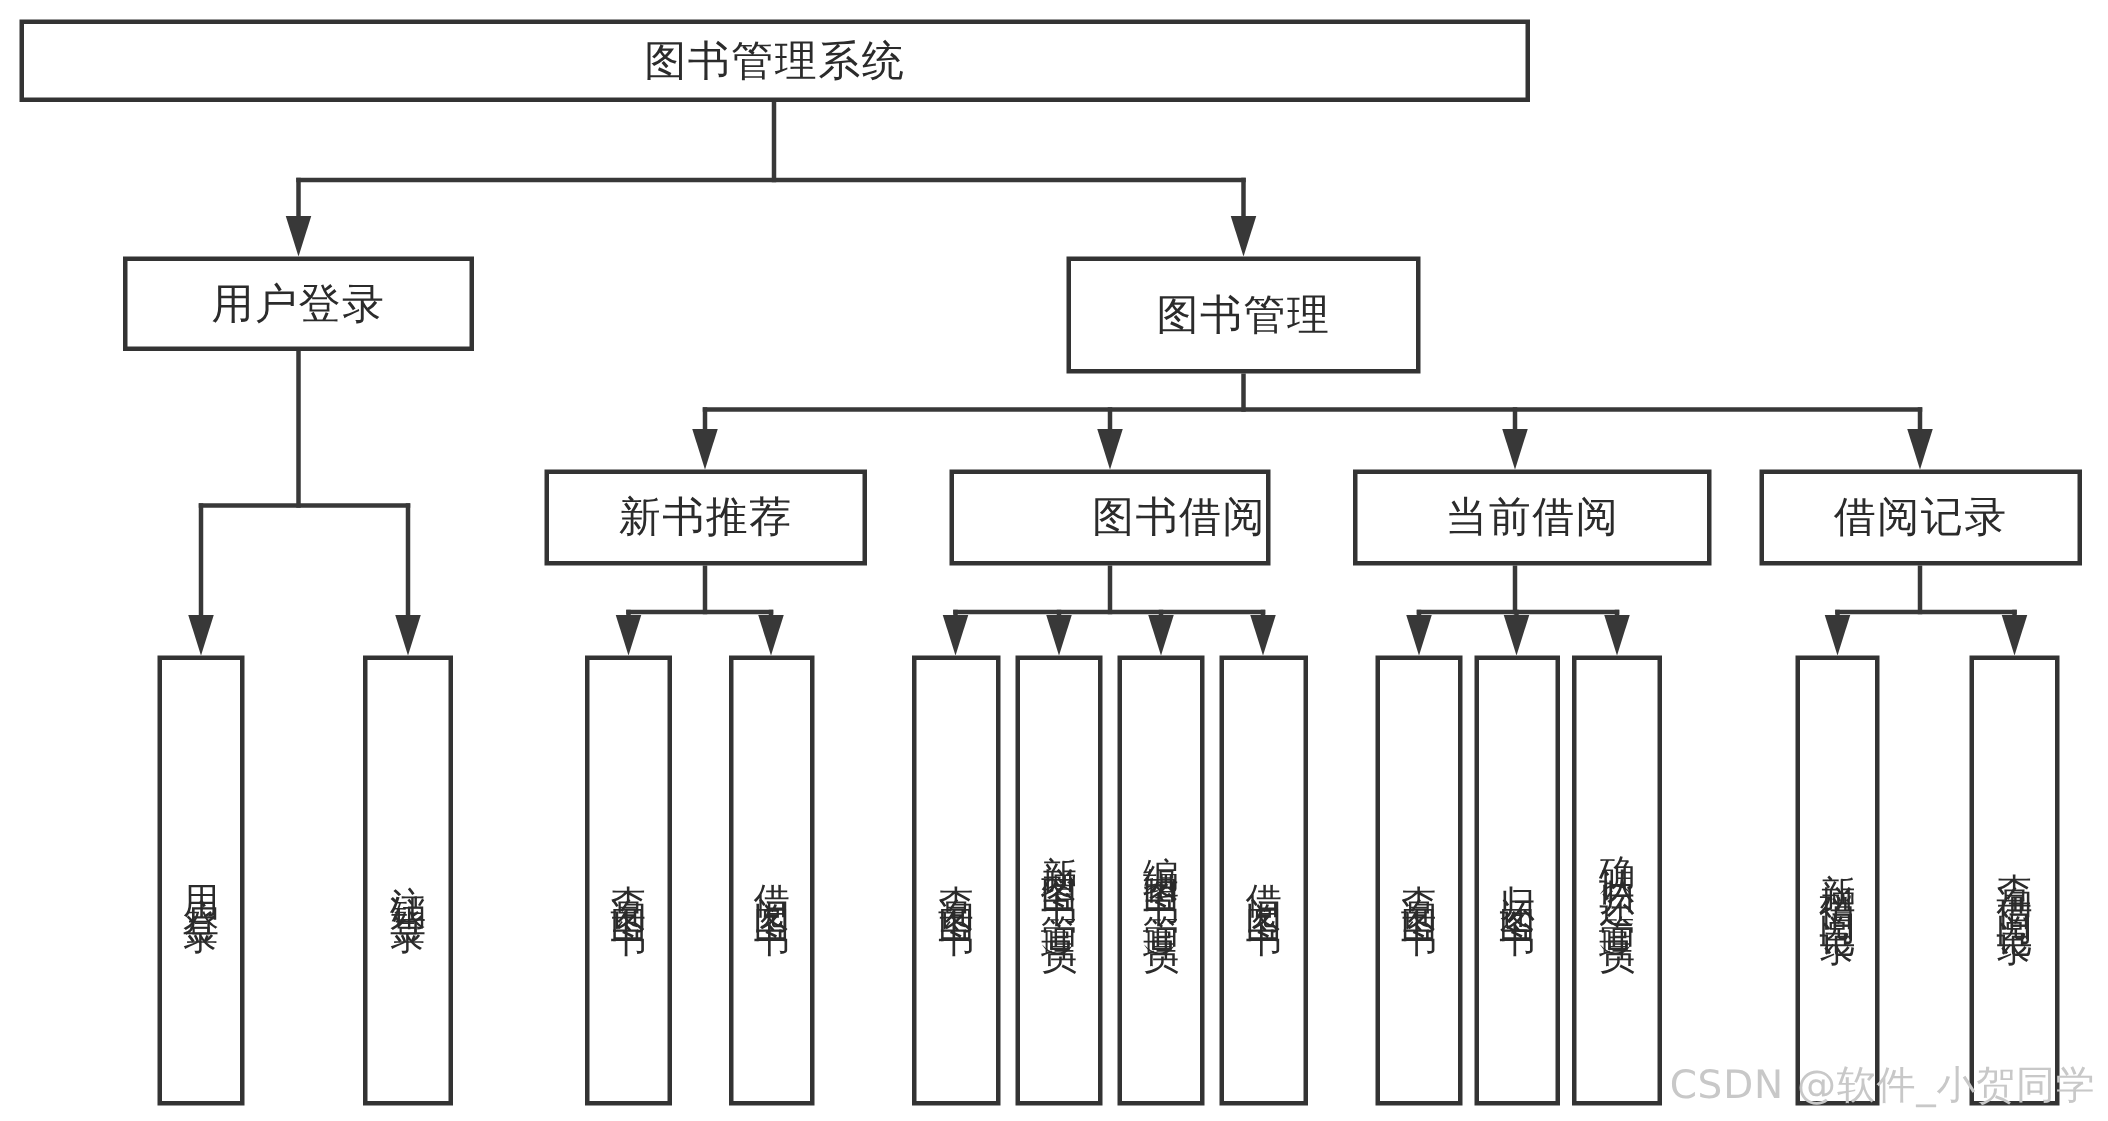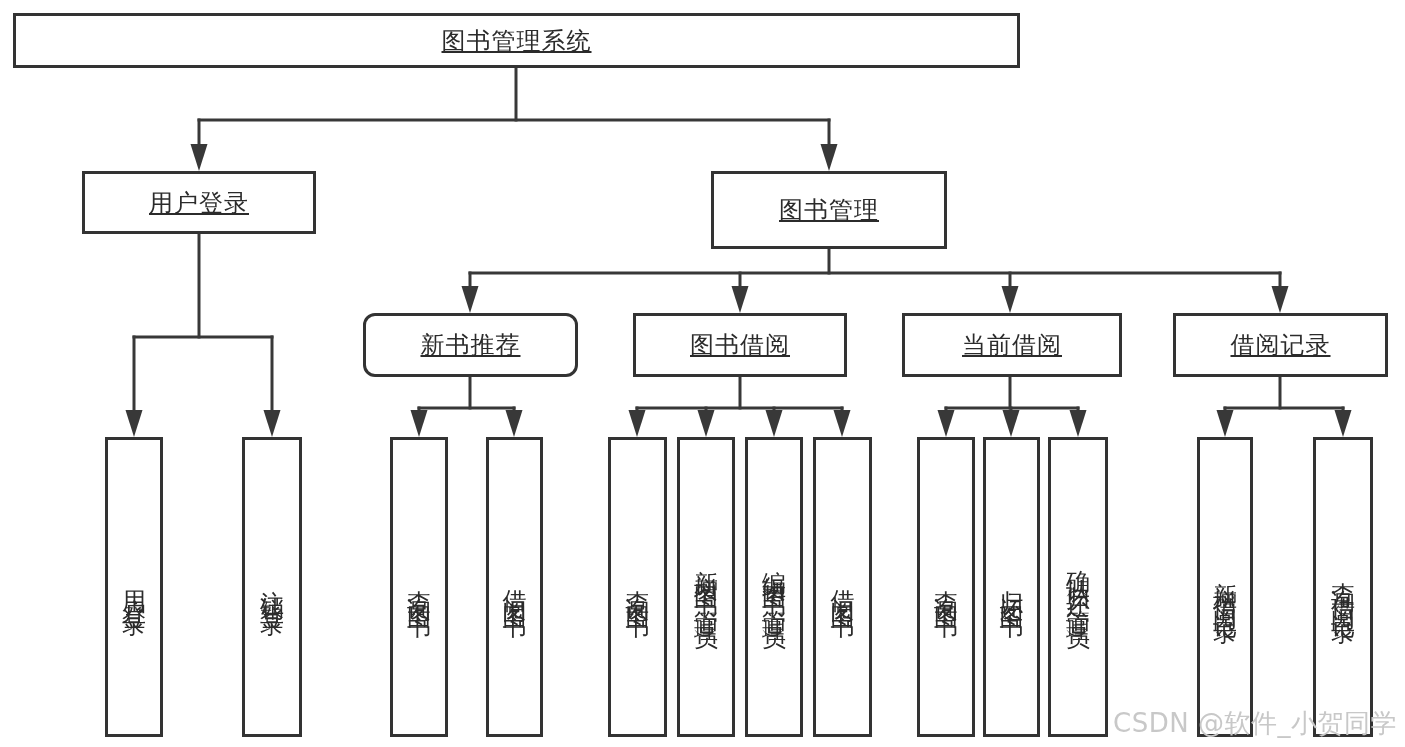--- a/index.html
+++ b/index.html
@@ -19,37 +19,37 @@
   #canvas{position:absolute;left:0;top:0;width:1405px;height:747px;}
   #connectors{position:absolute;left:0;top:0;width:1405px;height:747px;z-index:0;}
   .node{
     position:absolute;box-sizing:border-box;
     border:3px solid var(--border);
     background:var(--bg);
     display:flex;align-items:center;justify-content:center;
     color:var(--text);
     z-index:1;
   }
-  .hnode{font-size:24px;letter-spacing:1px;text-decoration:underline;}
+  .hnode{font-size:28px;letter-spacing:1px;}
   .vnode .vlabel{
     writing-mode:vertical-rl;
     font-size:24px;
     letter-spacing:8px;
     line-height:1;
     color:var(--text);
   }
   
   .n-root{left:13px;top:13px;width:1007px;height:55px;}
   
   .n-userlogin{left:82px;top:171px;width:234px;height:63px;}
   .n-bookmgmt{left:711px;top:171px;width:236px;height:78px;}
   
-  .n-newbook{left:363px;top:313px;width:215px;height:64px;border-radius:12px;}
-  .n-borrow{left:633px;top:313px;width:214px;height:64px;}
-  .n-current{left:902px;top:313px;width:220px;height:64px;}
+  .n-newbook{left:363px;top:313px;width:215px;height:64px;}
+  .n-borrow{left:633px;top:313px;width:214px;height:64px;justify-content:flex-end;}
+  .n-current{left:902px;top:313px;width:239px;height:64px;}
   .n-records{left:1173px;top:313px;width:215px;height:64px;}
   
   .leaf{top:437px;height:300px;}
   .l-ul1{left:105px;width:58px;}
   .l-ul2{left:242px;width:60px;}
   .l-nb1{left:390px;width:58px;}
   .l-nb2{left:486px;width:57px;}
   .l-bb1{left:608px;width:59px;}
   .l-bb2{left:677px;width:58px;}
   .l-bb3{left:745px;width:58px;}

